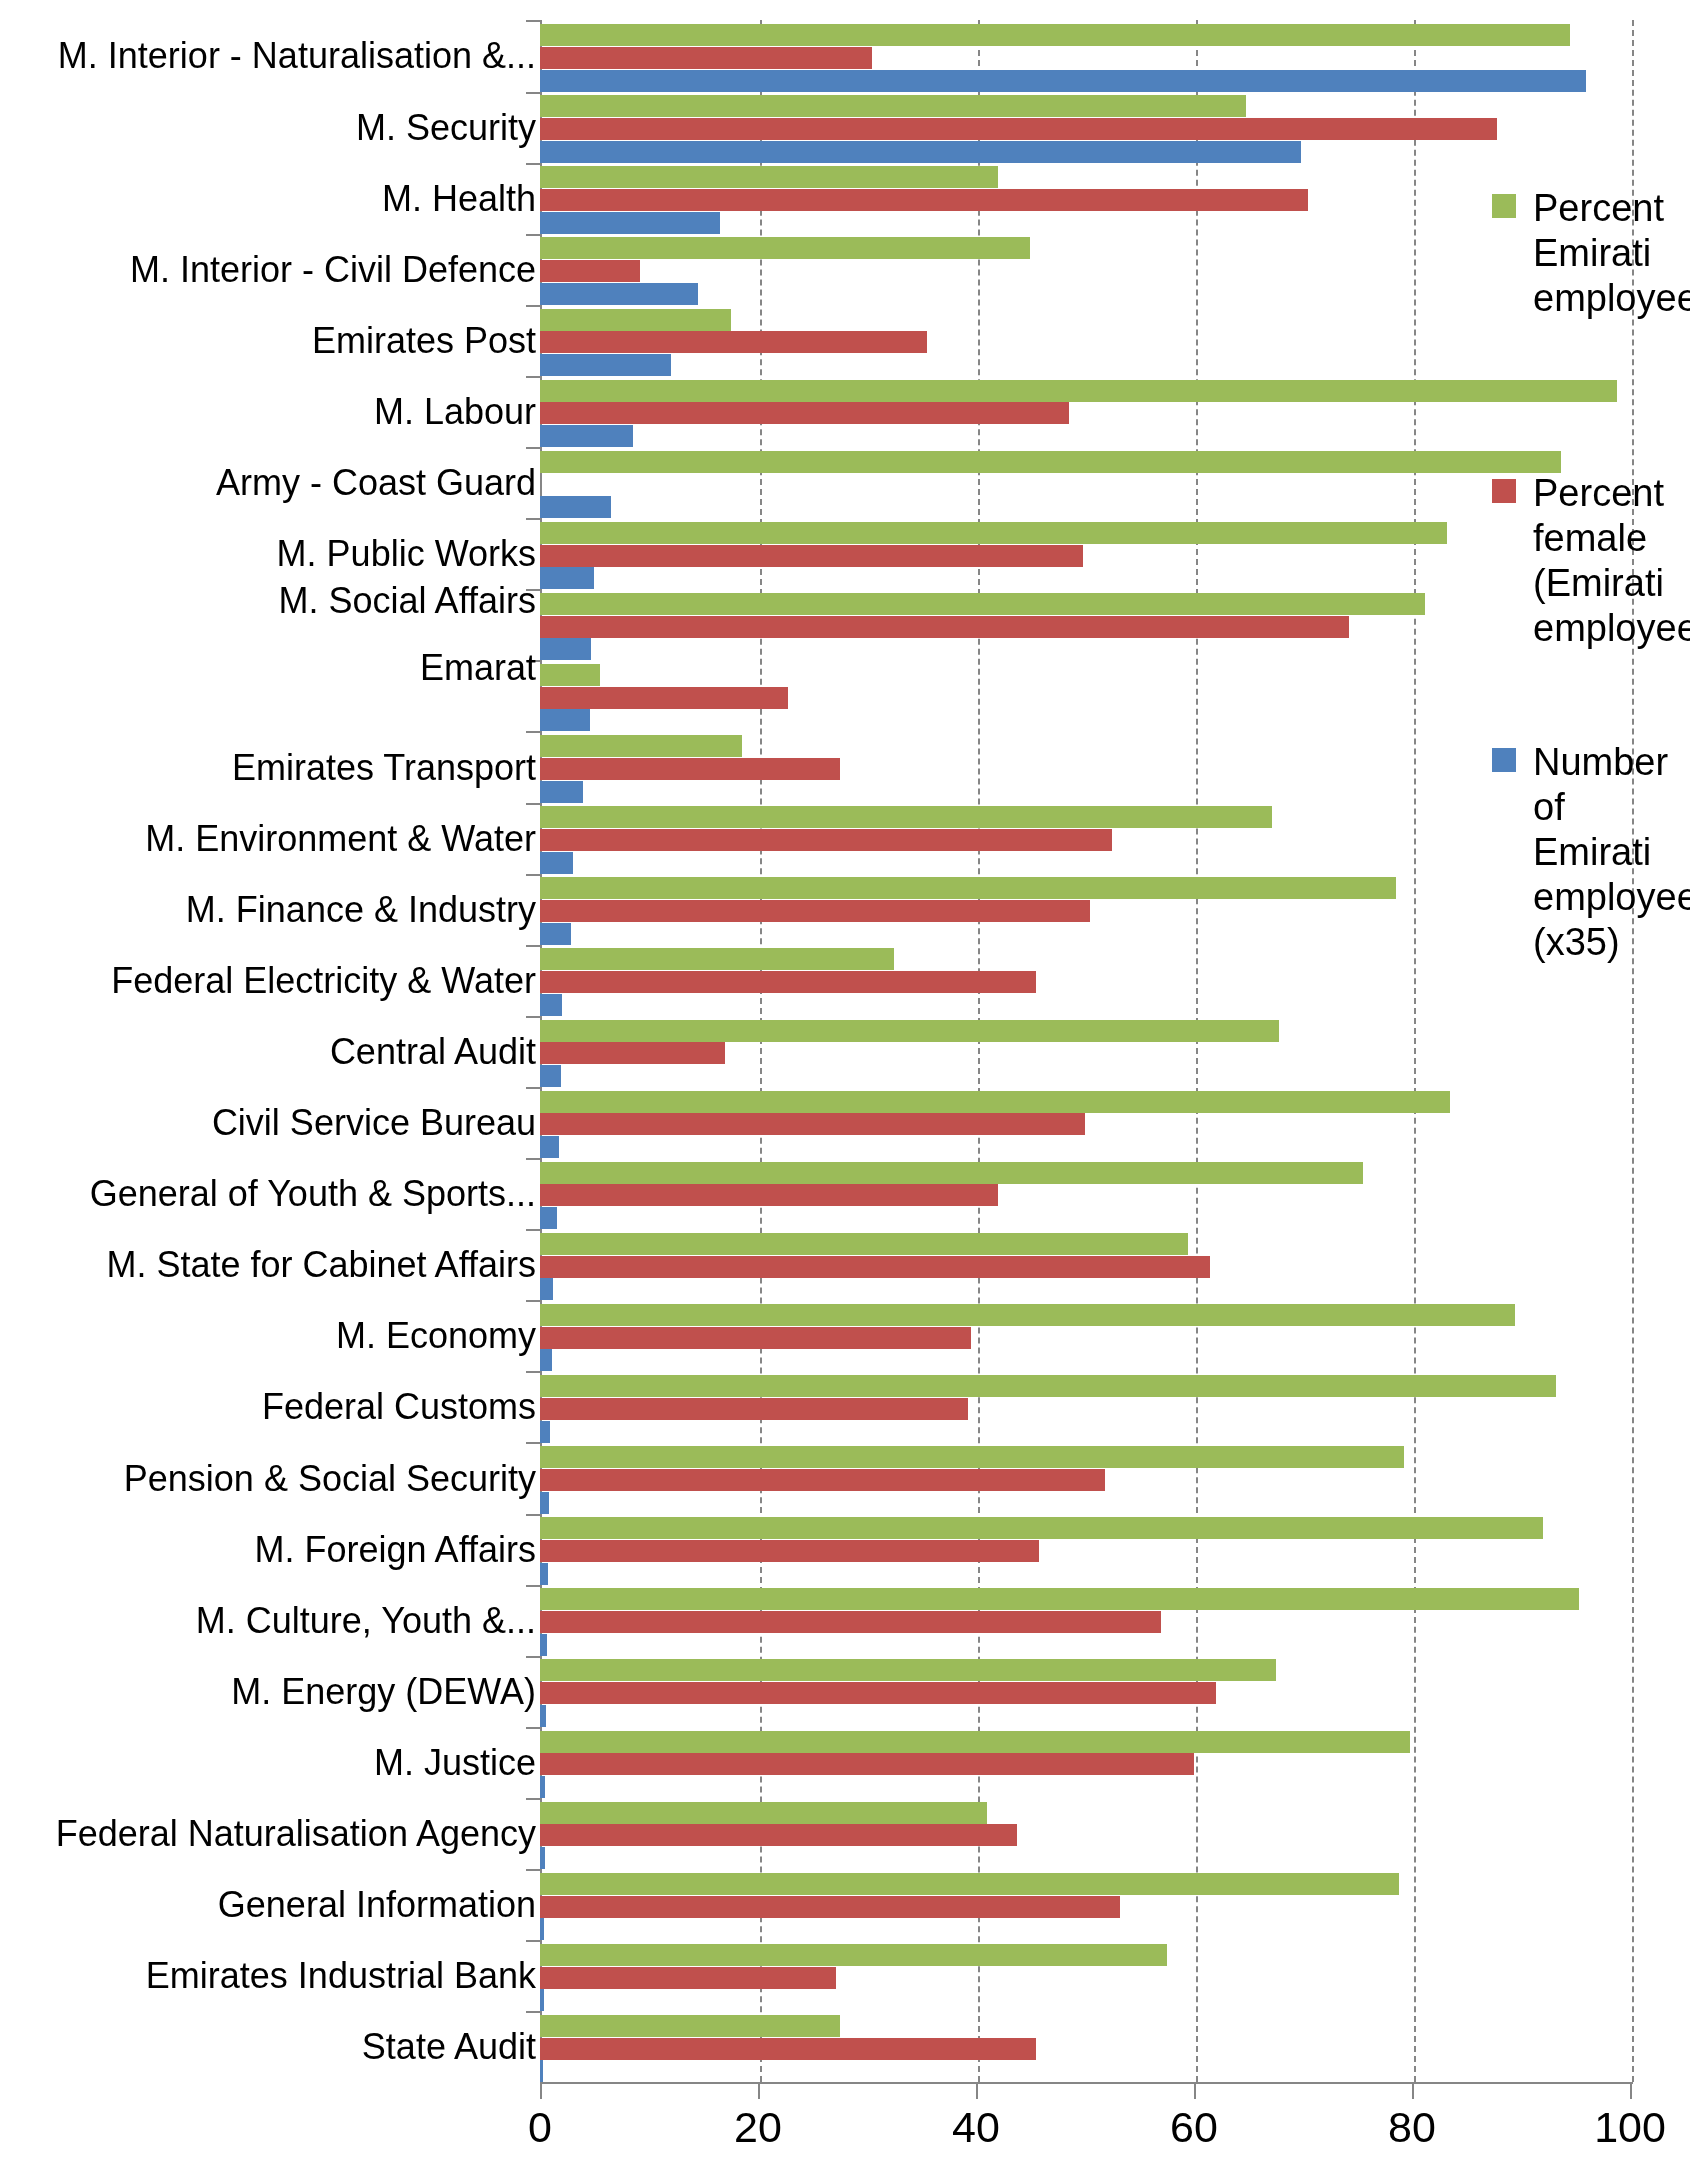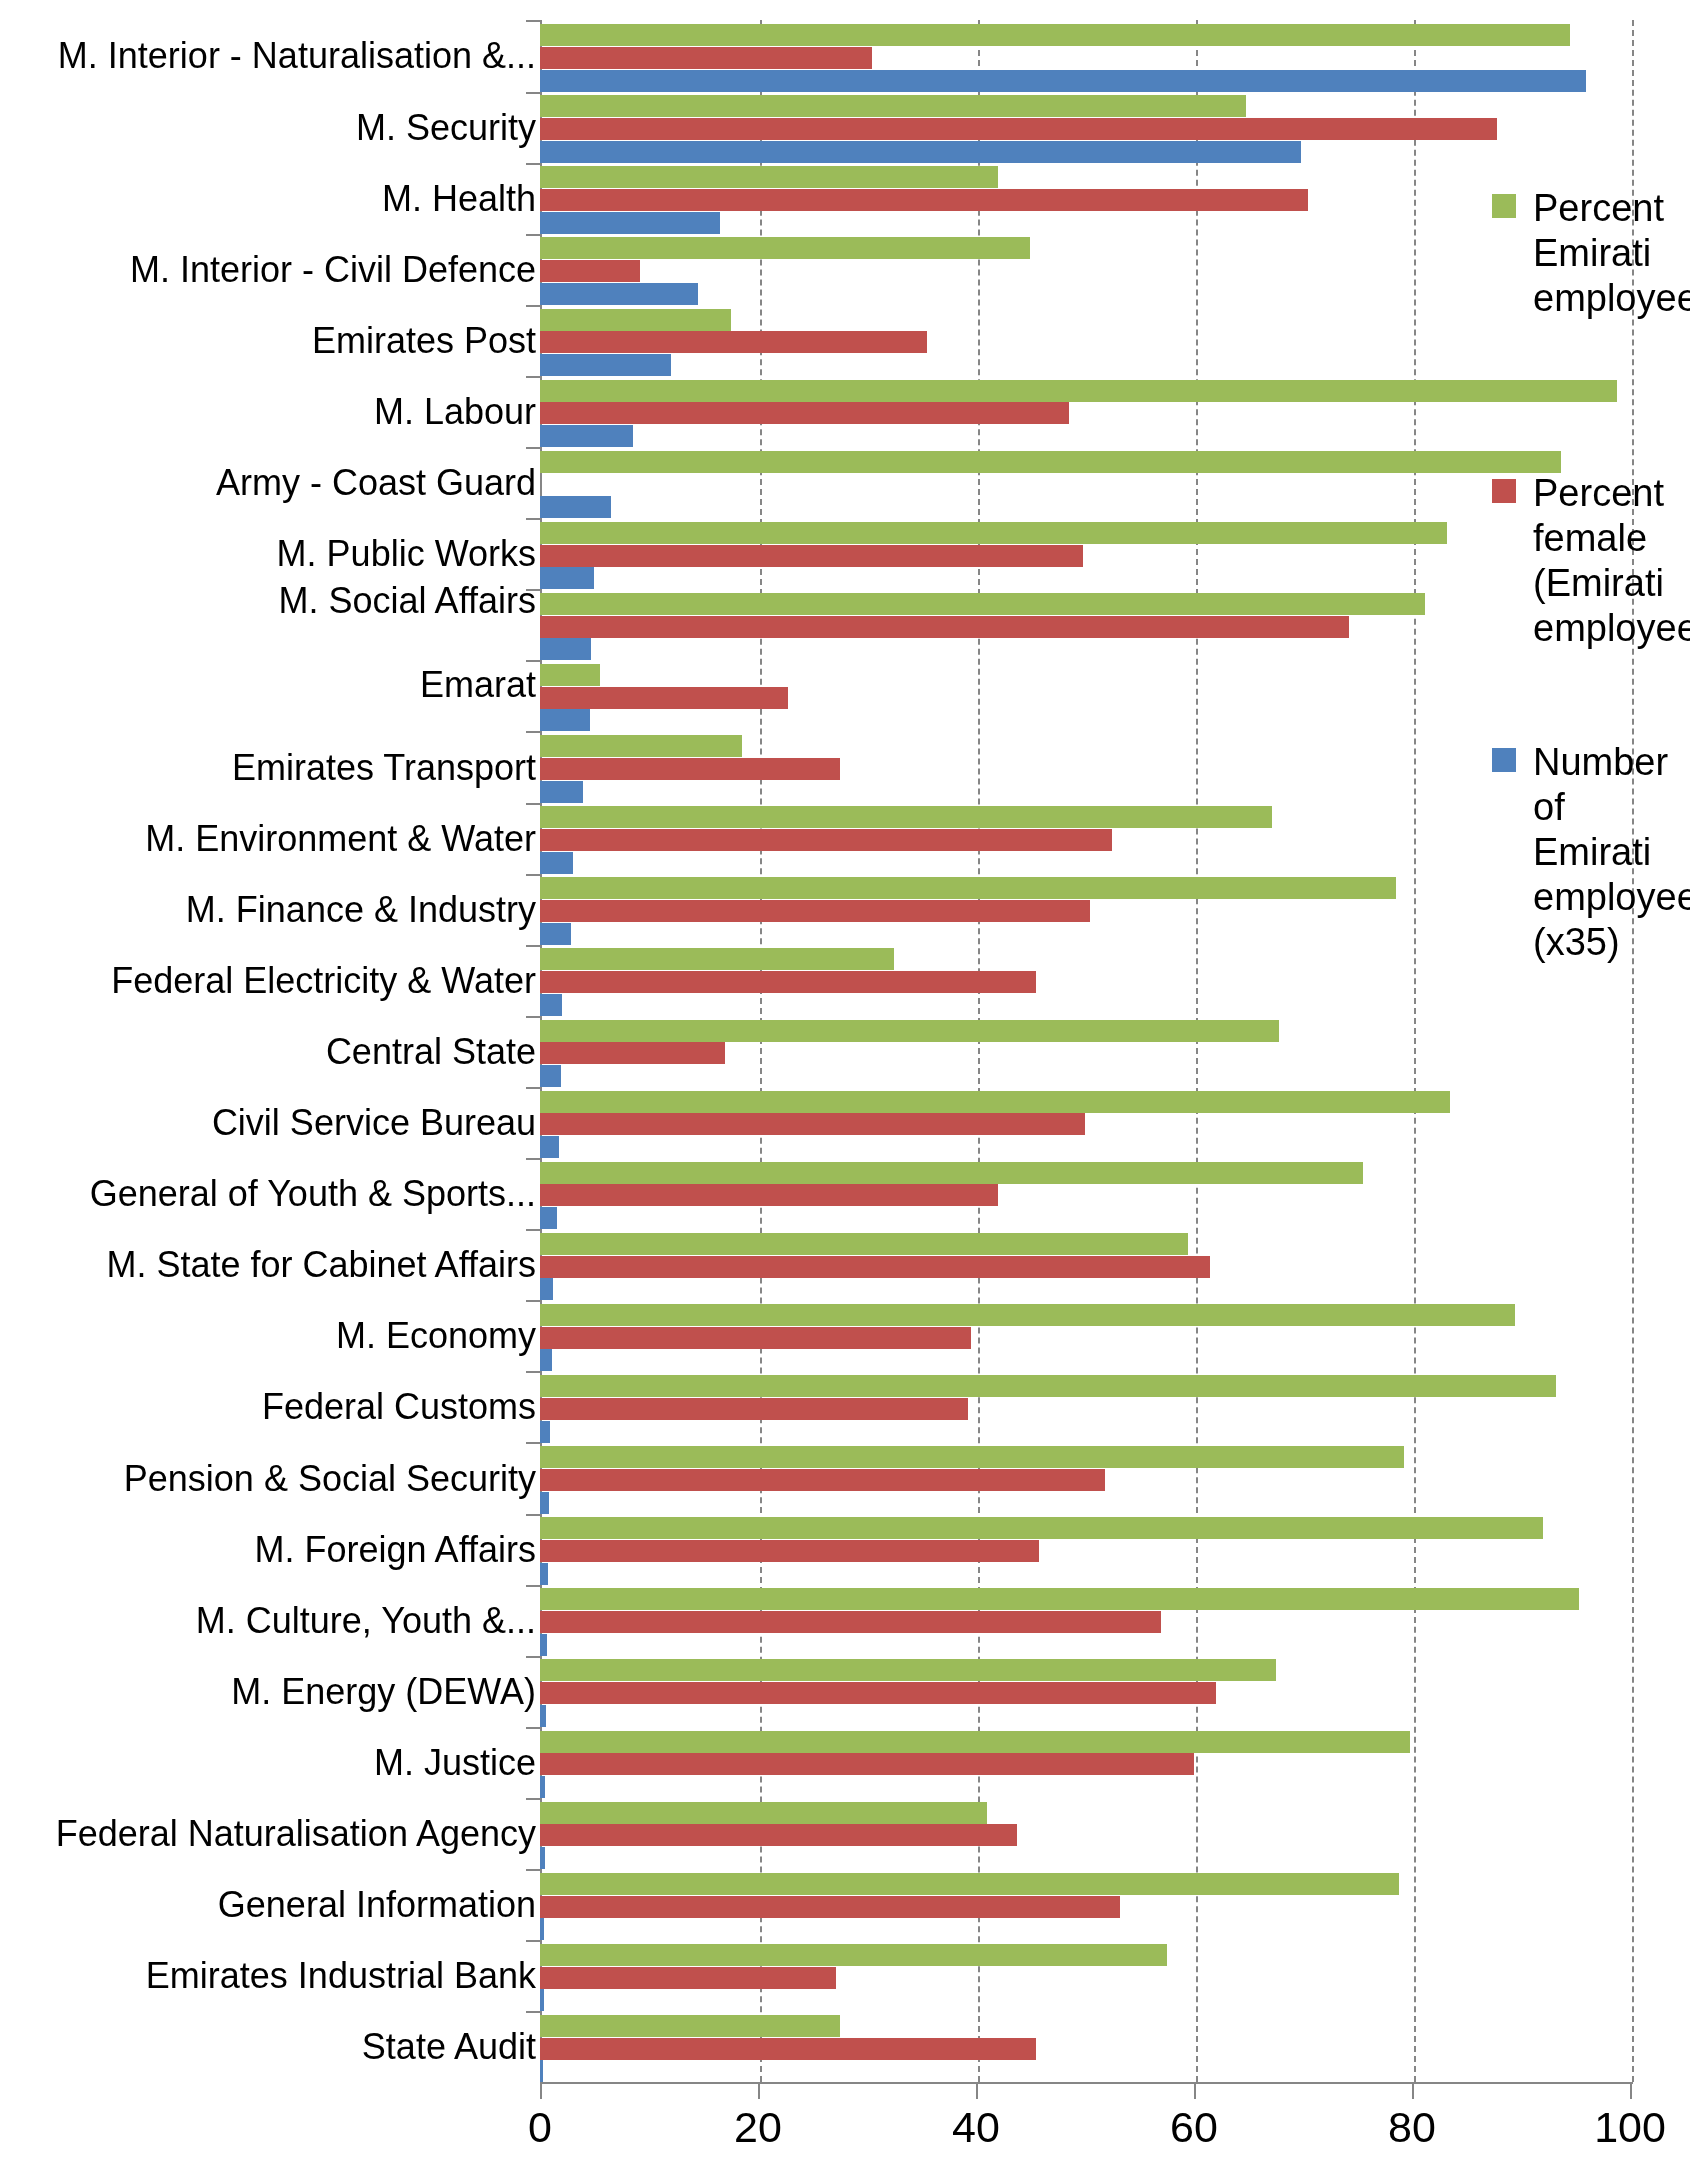--- a/index.html
+++ b/index.html
@@ -112,21 +112,21 @@
       <div class="row-label" style="top: 534px;">M. Public Works</div>
       <div class="bar green" style="width: 907px; top: 522px;"></div>
       <div class="bar red" style="width: 543px; top: 545px;"></div>
       <div class="bar blue" style="width: 54px; top: 567px;"></div>
       <div class="ytick" style="top: 589px;"></div>
       <div class="row-label" style="top: 581px;">M. Social Affairs</div>
       <div class="bar green" style="width: 885px; top: 593px;"></div>
       <div class="bar red" style="width: 809px; top: 616px;"></div>
       <div class="bar blue" style="width: 51px; top: 638px;"></div>
       <div class="ytick" style="top: 660px;"></div>
-      <div class="row-label" style="top: 665px;">Emarat</div>
+      <div class="row-label" style="top: 648px;">Emarat</div>
       <div class="bar green" style="width: 60px; top: 664px;"></div>
       <div class="bar red" style="width: 248px; top: 687px;"></div>
       <div class="bar blue" style="width: 50px; top: 709px;"></div>
       <div class="ytick" style="top: 731px;"></div>
       <div class="row-label" style="top: 748px;">Emirates Transport</div>
       <div class="bar green" style="width: 202px; top: 735px;"></div>
       <div class="bar red" style="width: 300px; top: 758px;"></div>
       <div class="bar blue" style="width: 43px; top: 781px;"></div>
       <div class="ytick" style="top: 803px;"></div>
       <div class="row-label" style="top: 819px;">M. Environment &amp; Water</div>
@@ -137,21 +137,21 @@
       <div class="row-label" style="top: 890px;">M. Finance &amp; Industry</div>
       <div class="bar green" style="width: 856px; top: 877px;"></div>
       <div class="bar red" style="width: 550px; top: 900px;"></div>
       <div class="bar blue" style="width: 30.5px; top: 923px;"></div>
       <div class="ytick" style="top: 945px;"></div>
       <div class="row-label" style="top: 961px;">Federal Electricity &amp; Water</div>
       <div class="bar green" style="width: 354px; top: 948px;"></div>
       <div class="bar red" style="width: 496px; top: 971px;"></div>
       <div class="bar blue" style="width: 22px; top: 994px;"></div>
       <div class="ytick" style="top: 1016px;"></div>
-      <div class="row-label" style="top: 1032px;">Central State</div>
+      <div class="row-label" style="top: 1032px;">Central Audit</div>
       <div class="bar green" style="width: 739px; top: 1020px;"></div>
       <div class="bar red" style="width: 185px; top: 1042px;"></div>
       <div class="bar blue" style="width: 21px; top: 1065px;"></div>
       <div class="ytick" style="top: 1087px;"></div>
       <div class="row-label" style="top: 1103px;">Civil Service Bureau</div>
       <div class="bar green" style="width: 910px; top: 1091px;"></div>
       <div class="bar red" style="width: 545px; top: 1113px;"></div>
       <div class="bar blue" style="width: 18.5px; top: 1136px;"></div>
       <div class="ytick" style="top: 1158px;"></div>
       <div class="row-label" style="top: 1174px;">General  of Youth &amp; Sports...</div>

